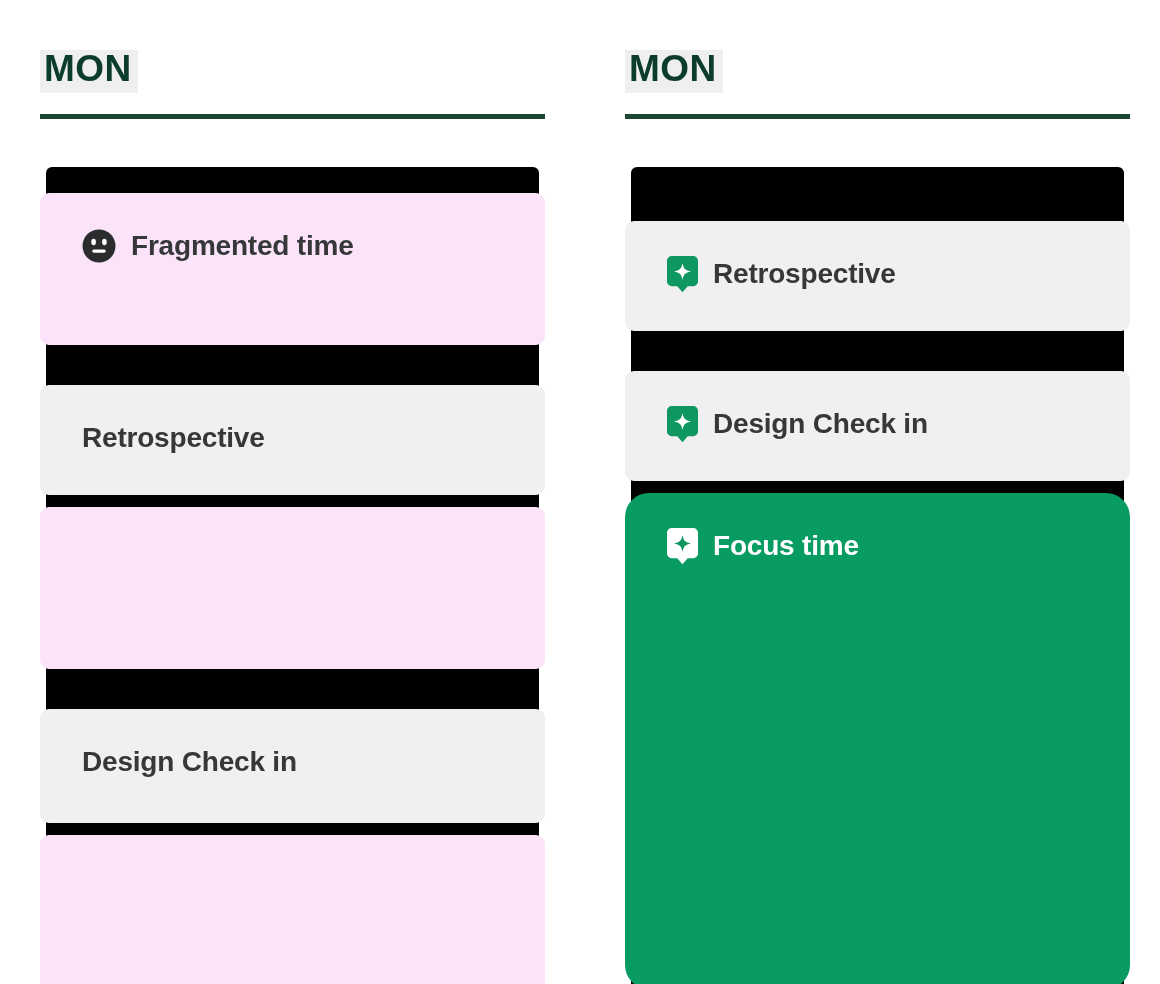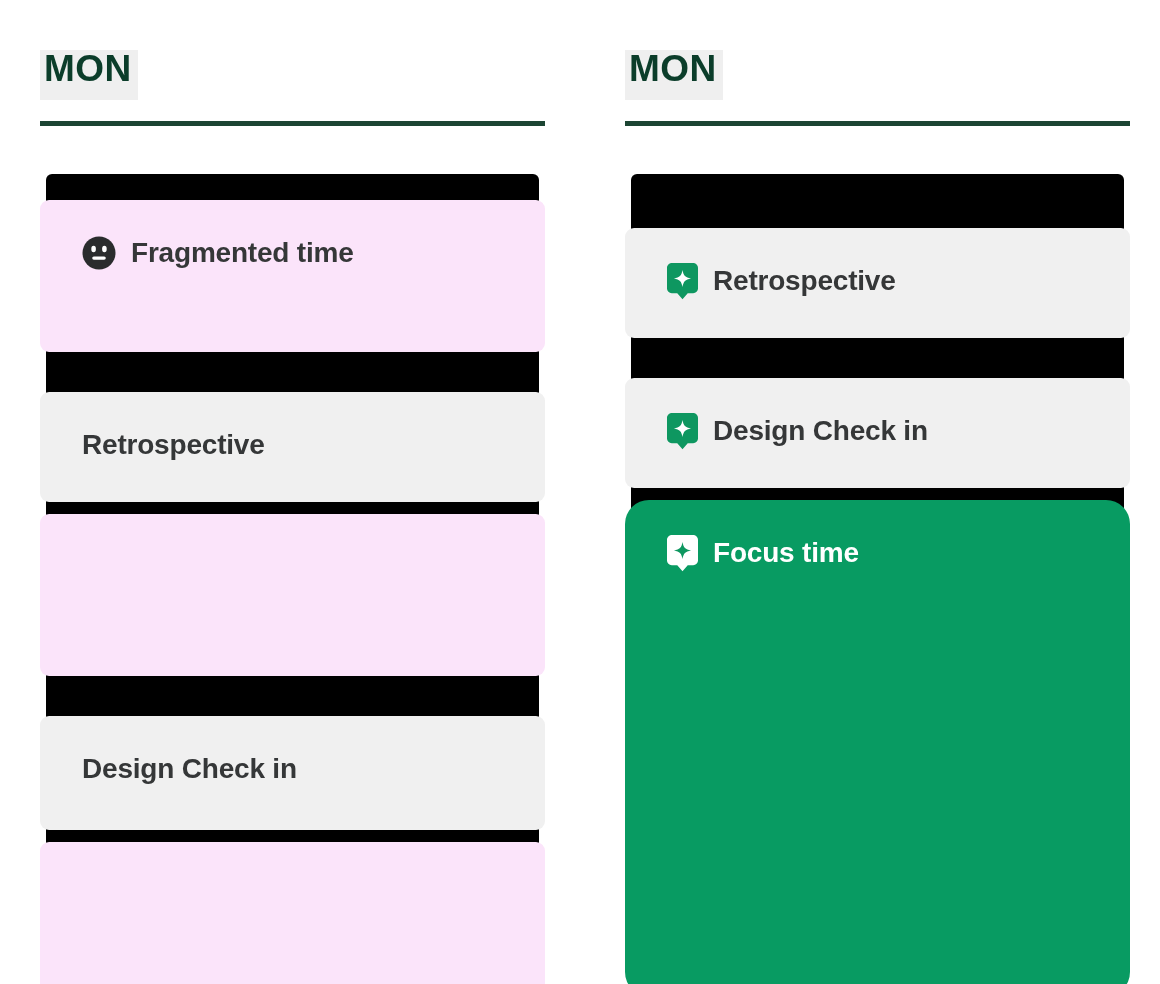--- a/index.html
+++ b/index.html
@@ -21,21 +21,21 @@
 
   .col-header { display: block; }
   .day-label {
     display: inline-block;
     font-size: 37px;
     line-height: 38px;
     font-weight: 800;
     letter-spacing: 0.5px;
     color: var(--dark-green, #0B3D2A);
     background: rgba(25, 35, 30, 0.07);
-    padding: 0 6px 12px 4px;
+    padding: 0 6px 5px 4px;
   }
   .day-rule {
     height: 5px;
     margin-top: 21px;
     background: var(--rule, #1C4533);
   }
 
   .stack {
     position: relative;
     margin-top: 48px;

